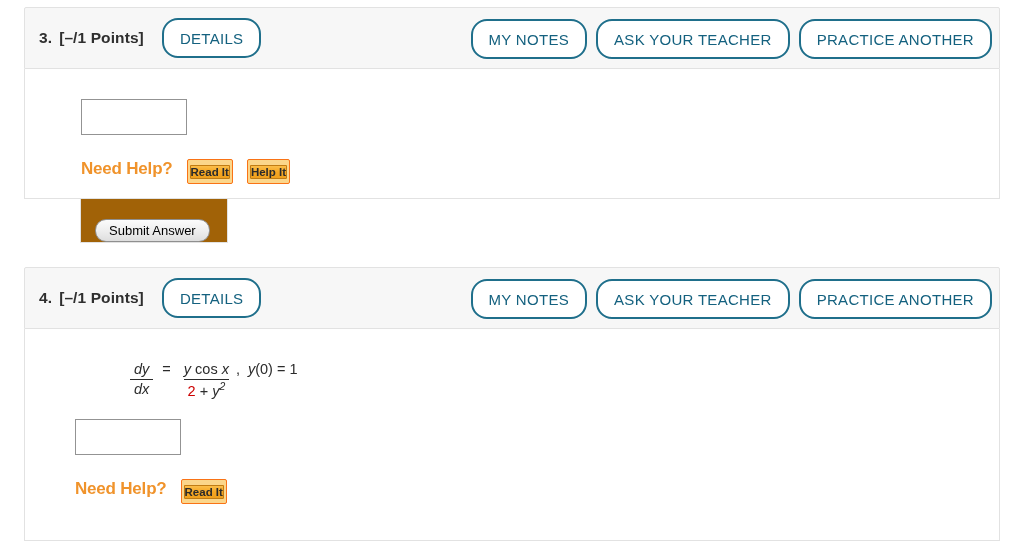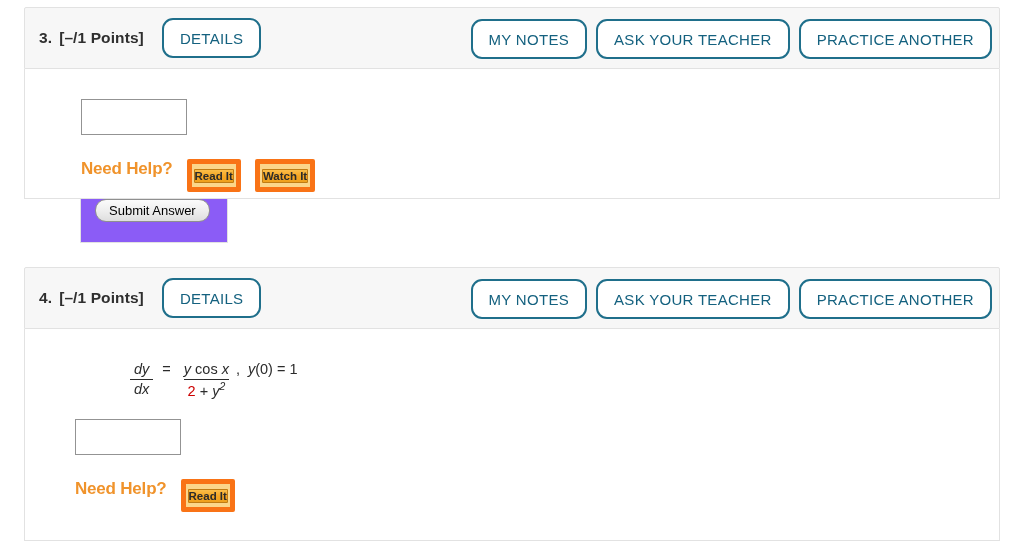--- a/index.html
+++ b/index.html
@@ -43,21 +43,21 @@
   }
   .q-num { margin-right: 7px; }
   .hdr-btn {
     border: 2px solid #1f6f8b;
     background: #ffffff;
     color: #14617f;
     font-family: "Liberation Sans", sans-serif;
     font-size: 15px;
     font-weight: normal;
     letter-spacing: 0.3px;
-    border-radius: 11px;
+    border-radius: 16px;
     height: 40px;
     padding: 0 16px;
     display: inline-flex;
     align-items: center;
     justify-content: center;
     cursor: pointer;
     white-space: nowrap;
     box-sizing: border-box;
   }
   .btn-details { margin-left: 18px; }
@@ -103,21 +103,21 @@
     display: flex;
     gap: 14px;
   }
   .need-help-label {
     color: #f0932b;
     font-size: 17px;
     font-weight: bold;
     letter-spacing: -0.2px;
   }
   .help-btn {
-    border: 5px solid #f97316;
+    border: 1px solid #f97316;
     background: #fbd68b;
     padding: 2px;
     border-radius: 2px;
     display: inline-block;
     cursor: pointer;
   }
   .help-btn-inner {
     border: 1px solid #c07c14;
     background: linear-gradient(180deg, #fbbe4a 0%, #f5a623 50%, #efa01d 100%);
     color: #2b2b2b;
@@ -129,26 +129,26 @@
     text-align: center;
     border-radius: 1px;
   }
 
   
   .submit-panel {
     position: absolute;
     left: 56px;
     width: 148px;
     height: 44px;
-    background: #8b5cf6;
+    background: #a16207;
     border: 1px solid #e2e2e2;
     border-top: none;
     box-sizing: border-box;
     display: flex;
-    align-items: flex-start;
+    align-items: flex-end;
     padding-left: 14px;
   }
   .submit-btn {
     font-family: "Liberation Sans", sans-serif;
     font-size: 13px;
     color: #000000;
     background: linear-gradient(180deg, #fbfbfb 0%, #ededed 55%, #dedede 100%);
     border: 1px solid #8f8f8f;
     border-radius: 11px;
     padding: 3px 13px;
@@ -199,21 +199,21 @@
       <div class="q-inner">
 
         <input class="answer-box" type="text" placeholder="" style="">
 
         <div class="need-help-row">
           <span class="need-help-label">Need Help?</span>
           <span class="help-btn">
             <span class="help-btn-inner">Read It</span>
           </span>
           <span class="help-btn">
-            <span class="help-btn-inner">Watch It</span>
+            <span class="help-btn-inner">Help It</span>
           </span>
         </div>
       </div>
     </div>
 
     <div class="submit-panel" style="top:192px;">
       <button class="submit-btn">Submit Answer</button>
     </div>
   </div>
 

